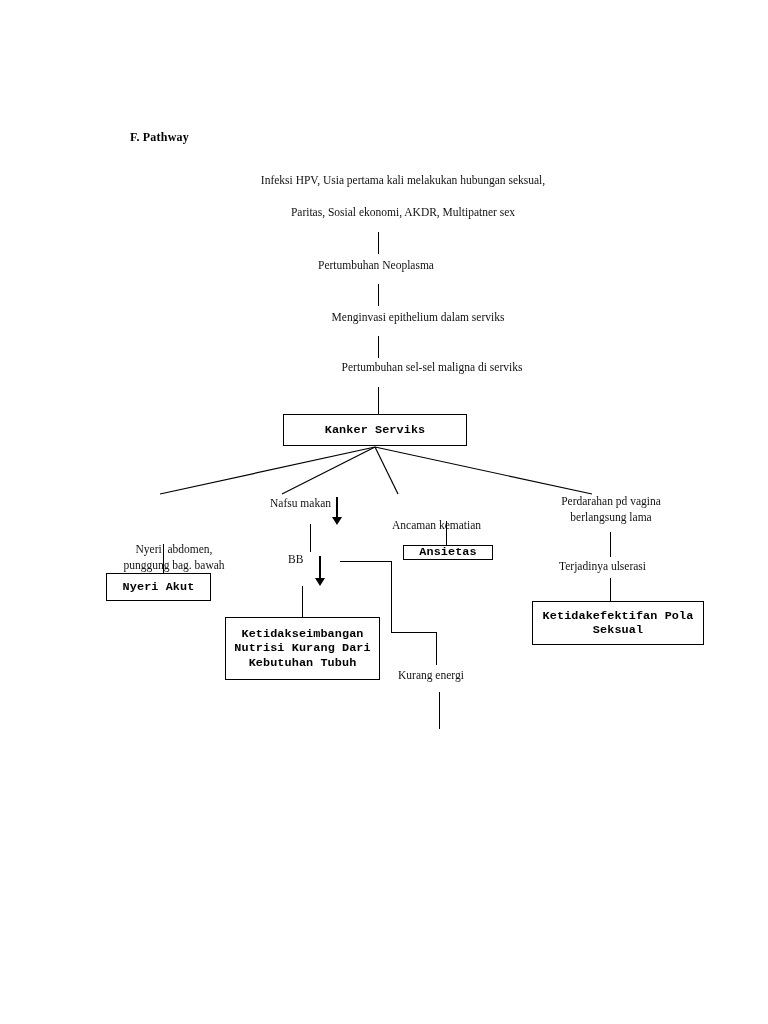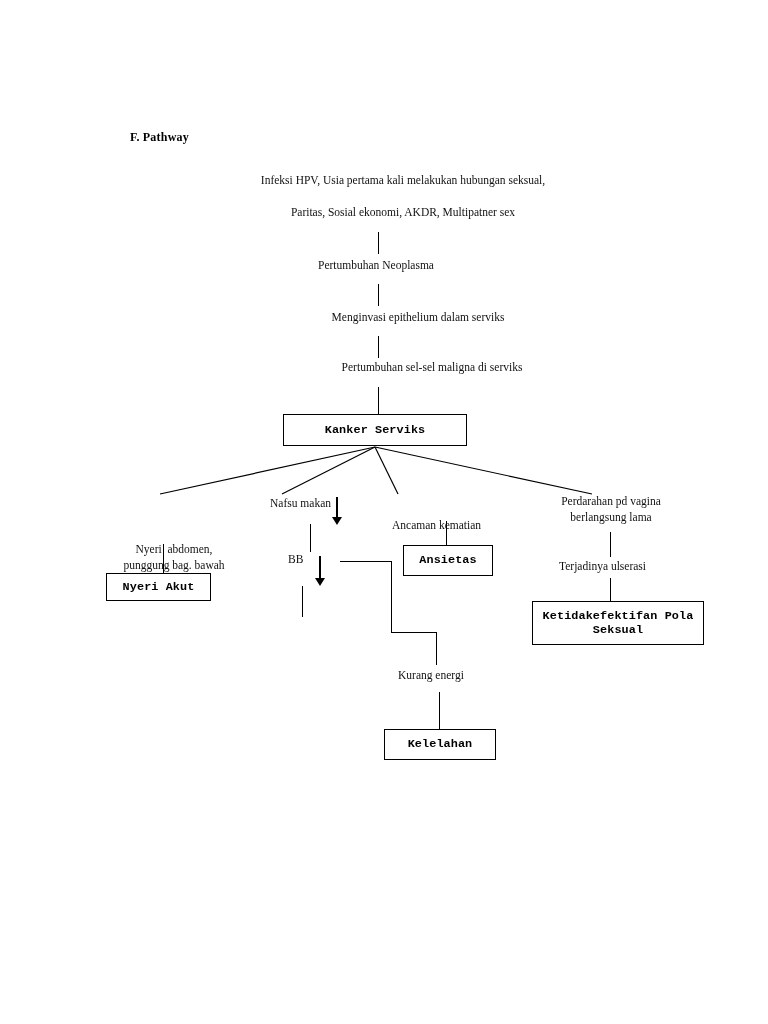--- a/index.html
+++ b/index.html
@@ -150,42 +150,44 @@
 
   <div class="abs node-text" style="left:288px; top:552px;">BB</div>
 
   <div class="abs arrow-down" style="left:314px; top:556px; height:30px;">
     <div class="shaft" style="height:22px;"></div>
     <div class="head" style="top:22px;"></div>
   </div>
 
   <div class="abs vline" style="left:302px; top:586px; height:31px;"></div>
 
+  <div class="abs box" style="left:225px; top:617px; width:155px; height:63px; text-align:center;">Ketidakseimbangan
+Nutrisi Kurang Dari
+Kebutuhan  Tubuh</div>
 
   <div class="abs hline" style="left:340px; top:561px; width:52px;"></div>
   <div class="abs vline" style="left:391px; top:561px; height:72px;"></div>
   <div class="abs hline" style="left:391px; top:632px; width:46px;"></div>
   <div class="abs vline" style="left:436px; top:632px; height:33px;"></div>
 
   <div class="abs node-text" style="left:392px; top:498px;margin-top:20px;">Ancaman kematian</div>
 
   <div class="abs vline" style="left:446px; top:521px; height:24px;"></div>
 
-  <div class="abs box" style="left:403px; top:545px; width:90px; height:31px;">Ansietas</div>
+  <div class="abs box" style="left:403px; top:545px; width:90px; height:15px;">Ansietas</div>
 
   <div class="abs node-text two-line" style="left:540px; top:493px; width:142px; text-align:center;"><span>Perdarahan pd vagina</span><br><span>berlangsung lama</span></div>
 
   <div class="abs vline" style="left:610px; top:532px; height:25px;"></div>
 
   <div class="abs node-text" style="left:559px; top:559px;">Terjadinya ulserasi</div>
 
   <div class="abs vline" style="left:610px; top:578px; height:23px;"></div>
 
   <div class="abs box" style="left:532px; top:601px; width:172px; height:44px;">Ketidakefektifan Pola
 Seksual</div>
 
   <div class="abs node-text" style="left:398px; top:668px;">Kurang energi</div>
 
   <div class="abs vline" style="left:439px; top:692px; height:37px;"></div>
 
-  <div class="abs box" style="left:384px; top:729px; width:112px; height:31px;">Kelelahan</div>
 
 </div>
 
 </body></html>

